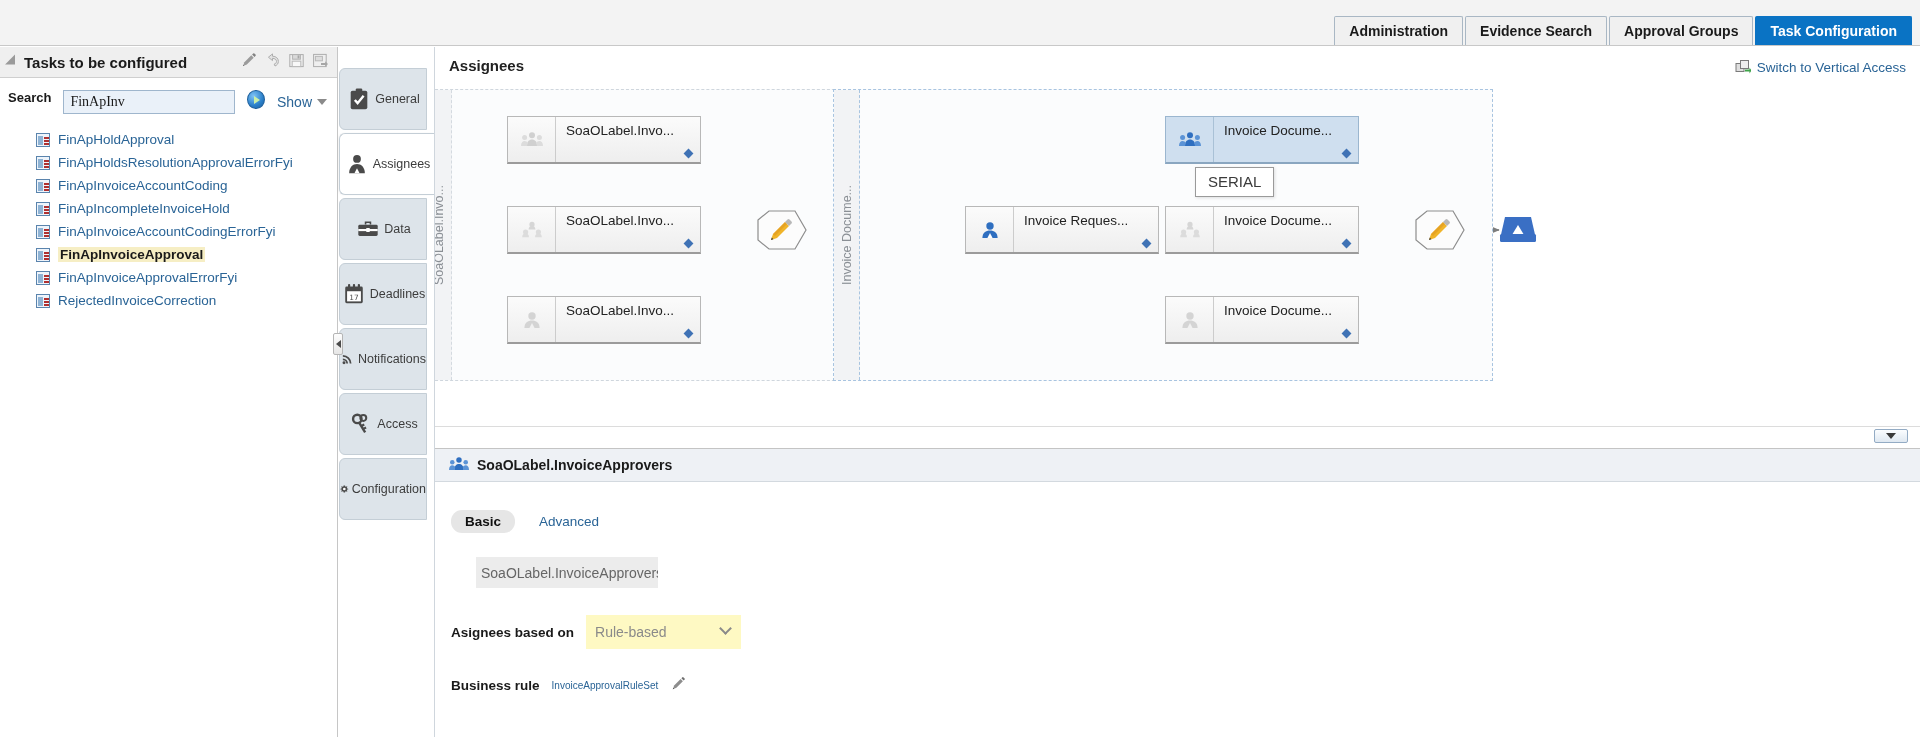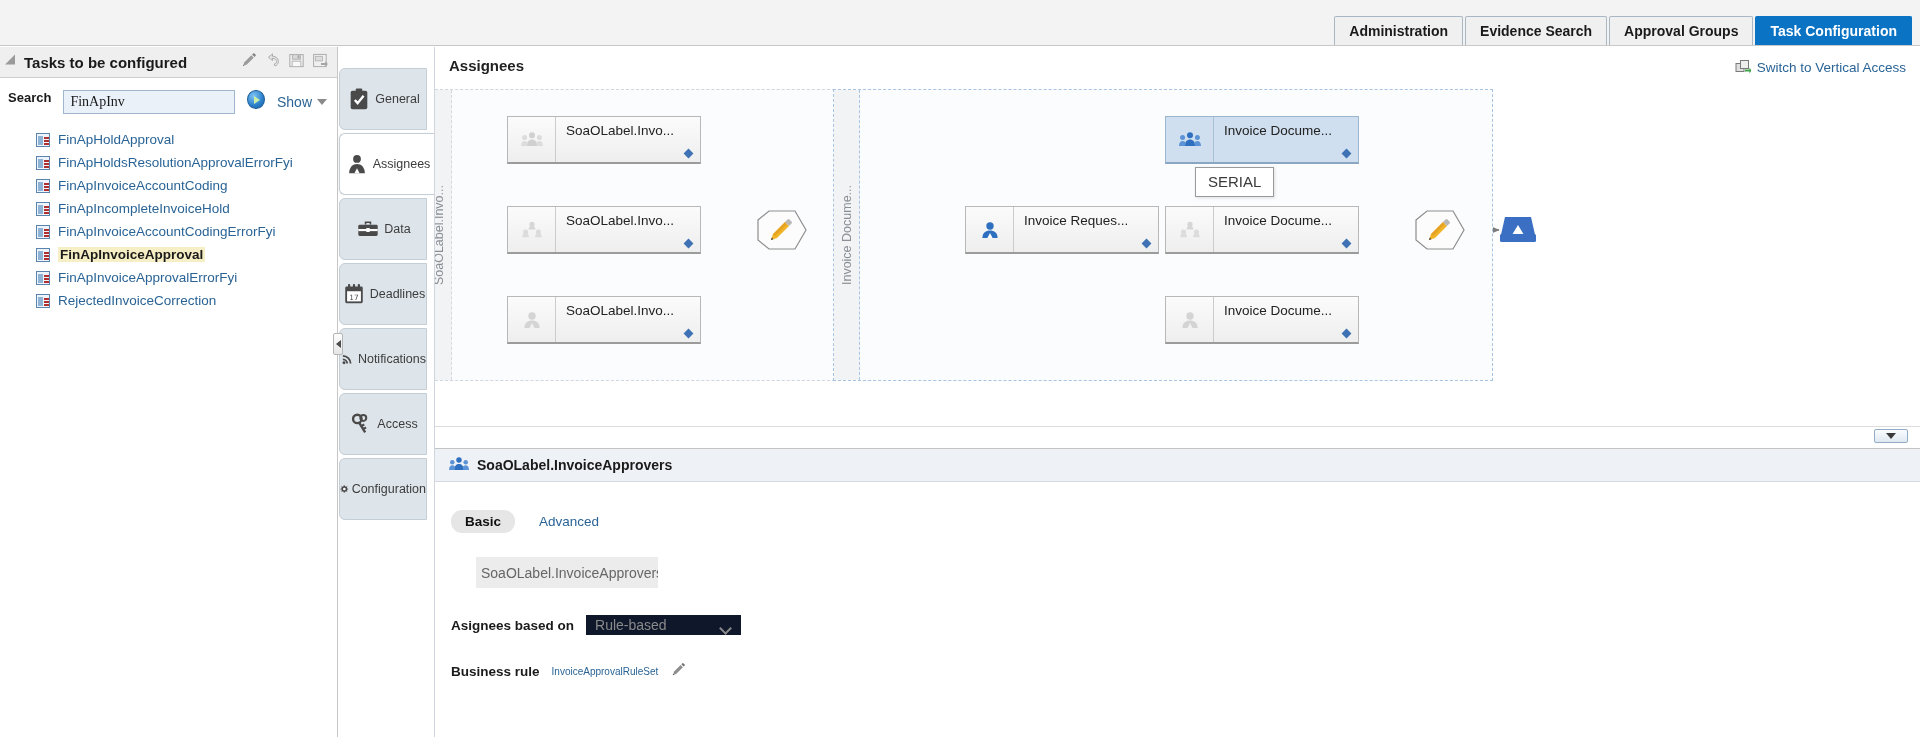--- a/index.html
+++ b/index.html
@@ -362,22 +362,22 @@
   .form-row {
     display: flex; align-items: center;
     margin-top: 27px; padding-left: 16px;
     gap: 12px;
   }
   .form-label {
     font-size: 13.5px; font-weight: bold; color: #1a1a1a;
   }
   .select-box {
     position: relative;
-    width: 155px; height: 20px;
-    background: #0f172a;
+    width: 155px; height: 34px;
+    background: #fef9c3;
     display: flex; align-items: center;
     padding-left: 9px;
     font-size: 14px; color: #8a8a8a;
     cursor: pointer;
   }
   .select-box .chev {
     position: absolute; right: 11px; top: 9px;
     width: 9px; height: 9px;
     border-right: 2px solid #8a8a8a;
     border-bottom: 2px solid #8a8a8a;

